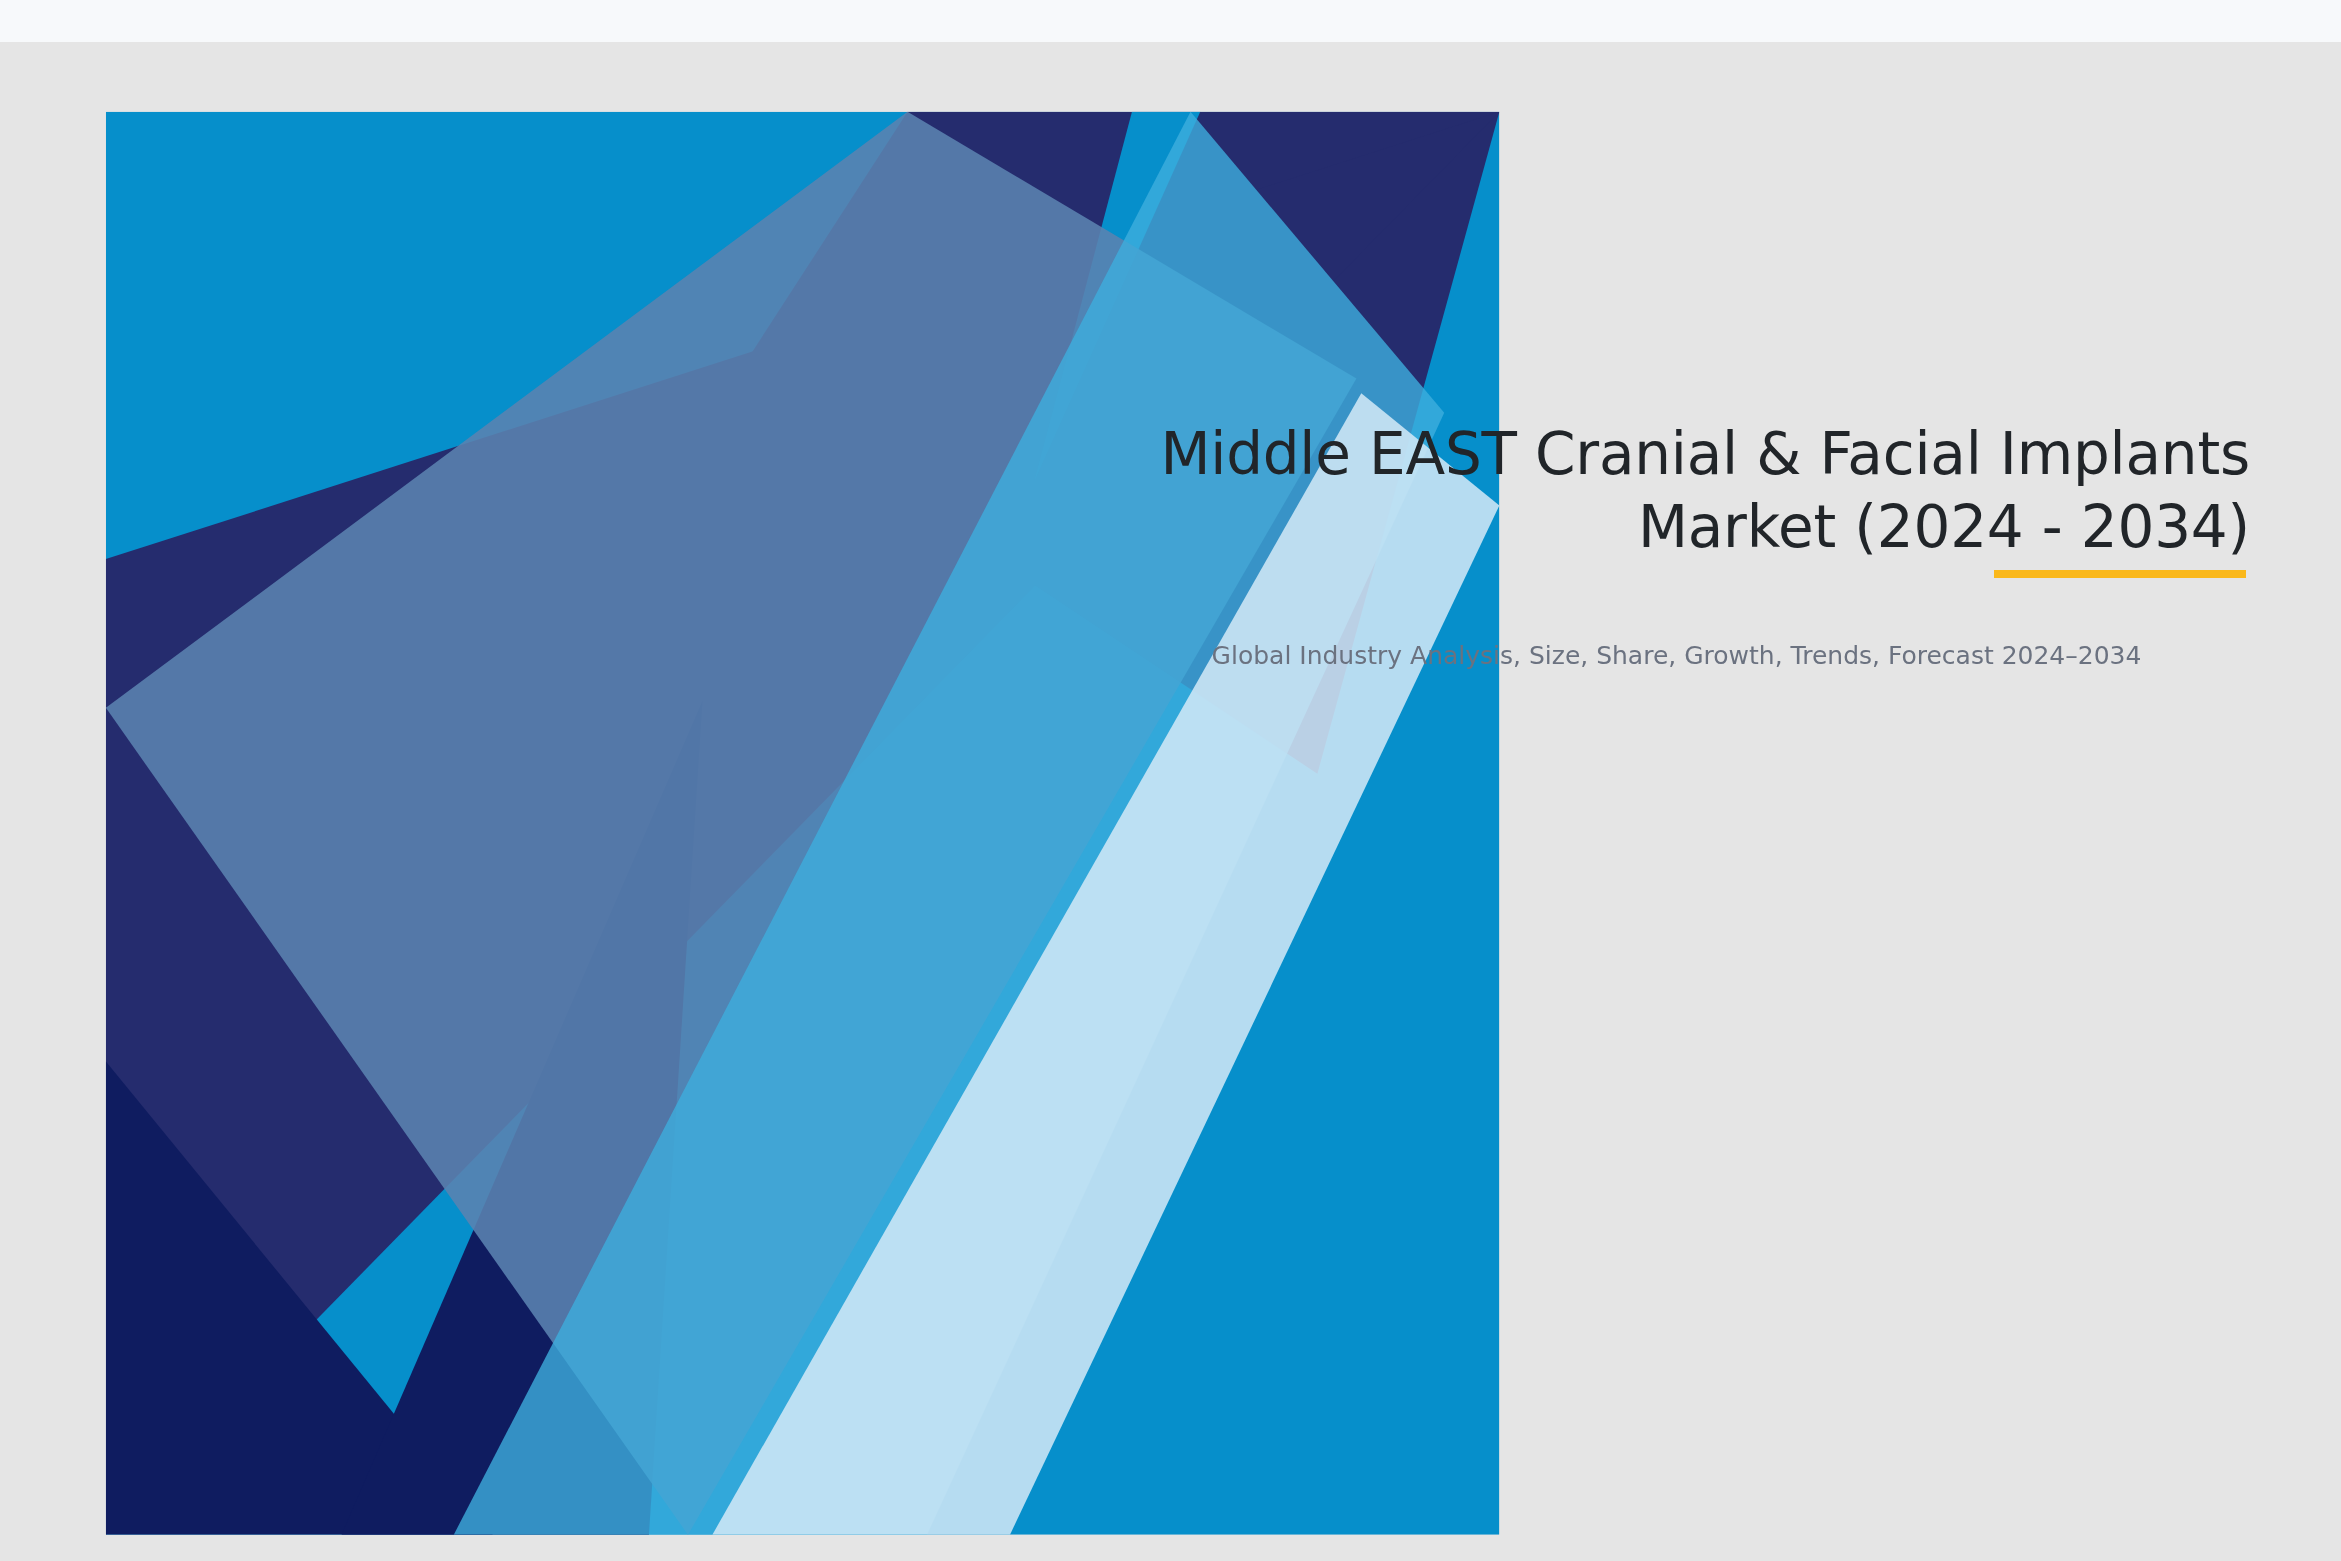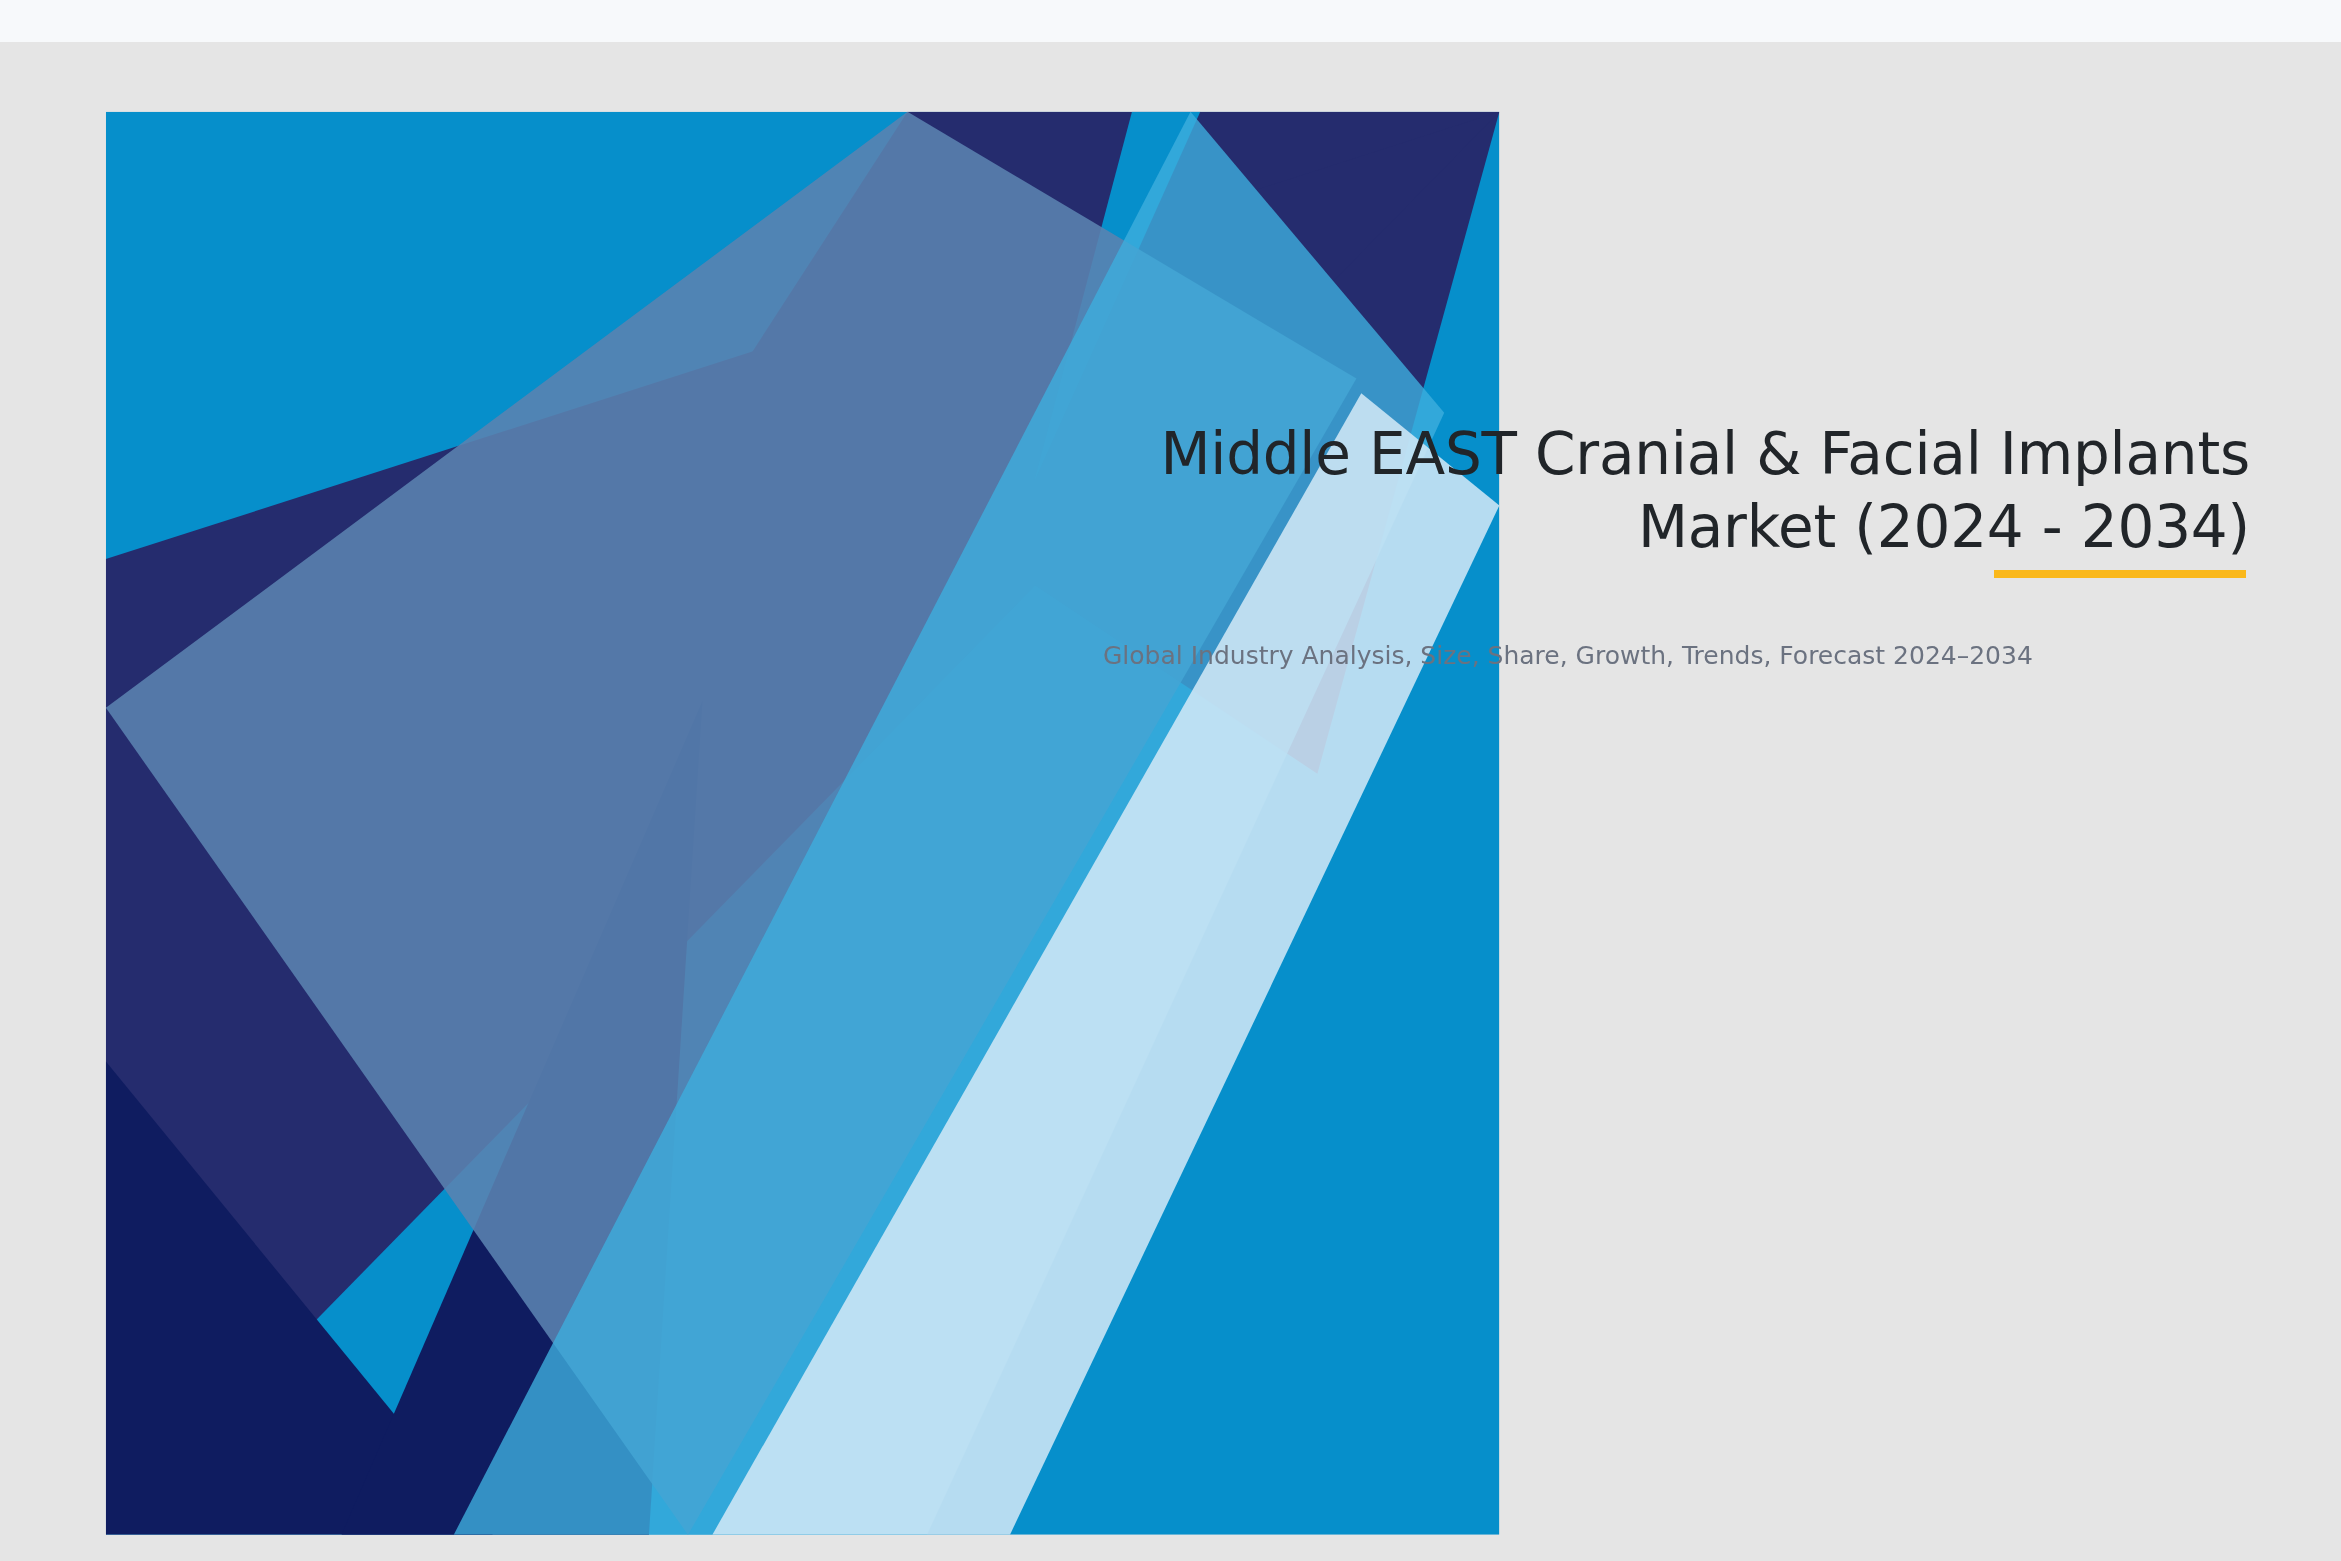--- a/index.html
+++ b/index.html
@@ -60,21 +60,21 @@
     z-index: 2;
   }
   #cover-subtitle {
     margin: 0;
     padding-top: 74px;
     font-family: "DejaVu Sans", sans-serif;
     font-weight: 400;
     font-size: 25px;
     line-height: 1.42;
     color: #6b7280;
-    text-align: left;
+    text-align: center;
     position: relative;
     z-index: 3;
   }
 </style>
 </head>
 <body>
 
 <div id="cover">
 
   <svg id="artwork" viewBox="0 0 4800 3200" preserveAspectRatio="none" aria-hidden="true">

